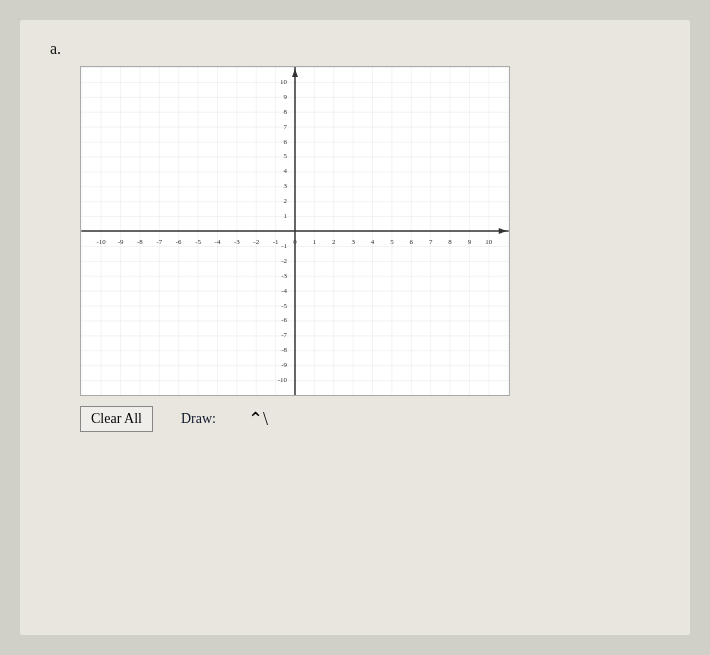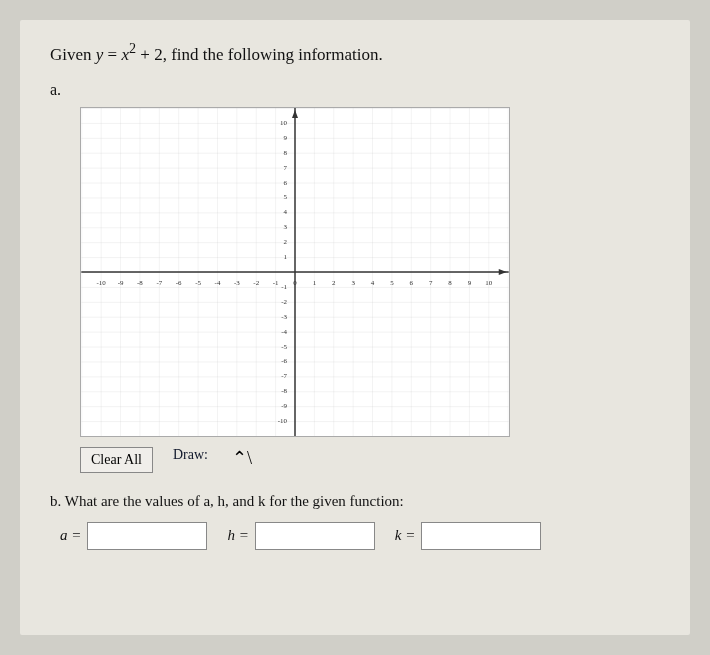--- a/index.html
+++ b/index.html
@@ -44,22 +44,22 @@
       overflow: hidden;
     }
     .graph-container svg {
       width: 100%;
       height: 100%;
     }
     .controls {
       margin-left: 30px;
       margin-top: 10px;
       display: flex;
-      align-items: flex-start;
-      gap: 20px;
+      align-items: center;
+      gap: 28px;
     }
     .clear-all-btn {
       border: 1px solid #888;
       background: #f0eeea;
       padding: 4px 10px;
       font-size: 14px;
       cursor: pointer;
       font-family: inherit;
     }
     .draw-label {
@@ -98,23 +98,20 @@
       border: 1px solid #888;
       background: #fff;
       font-size: 14px;
       padding: 0 4px;
     }
   </style>
 </head>
 <body>
 
 <div class="page">
-  <div class="title">
-    Given <span class="math">y</span> = <span class="math">x</span><sup>2</sup> + 2, find the following information.
-  </div>
 
   <div class="part-a-label">a.</div>
 
   <div class="graph-container">
     <svg viewBox="0 0 430 330" xmlns="http://www.w3.org/2000/svg">
 
       <defs>
         <pattern id="smallGrid" width="19.5" height="15" patternUnits="userSpaceOnUse">
           <path d="M 19.5 0 L 0 0 0 15" fill="none" stroke="#ccc" stroke-width="0.5"></path>
         </pattern>
@@ -180,30 +177,13 @@
       <polygon points="428,165 420,162 420,168" fill="#333"></polygon>
     </svg>
   </div>
 
   <div class="controls">
     <button class="clear-all-btn">Clear All</button>
     <span class="draw-label">Draw:</span>
     <span class="draw-icon">⌃\</span>
   </div>
 
-  <div class="part-b">
-    <div>b. What are the values of a, h, and k for the given function:</div>
-    <div class="part-b-inputs">
-      <div class="input-group">
-        <label>a =</label>
-        <input type="text" value="" style="">
-      </div>
-      <div class="input-group">
-        <label>h =</label>
-        <input type="text" value="" style="">
-      </div>
-      <div class="input-group">
-        <label>k =</label>
-        <input type="text" value="" style="">
-      </div>
-    </div>
-  </div>
 </div>
 
 </body></html>

